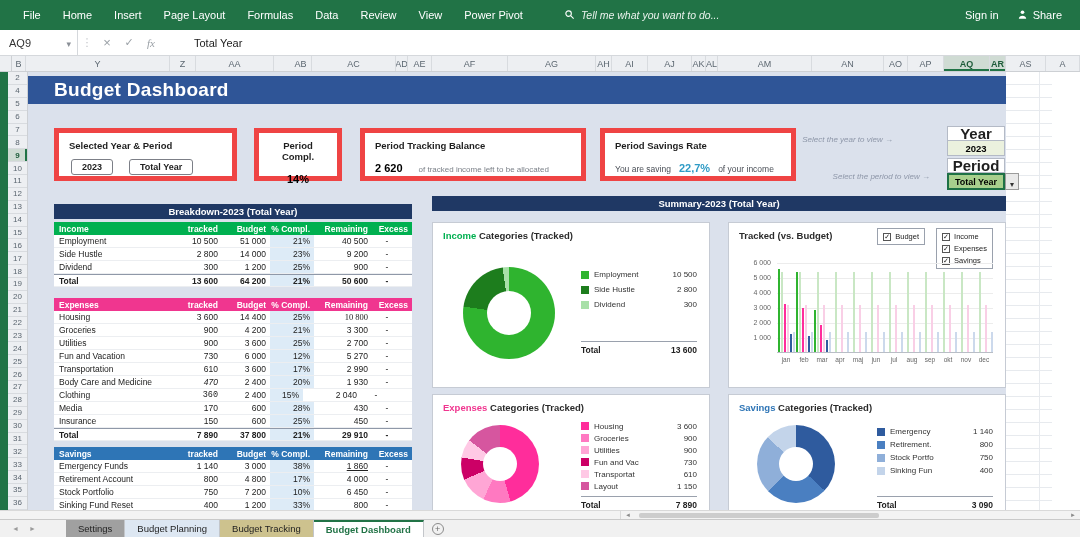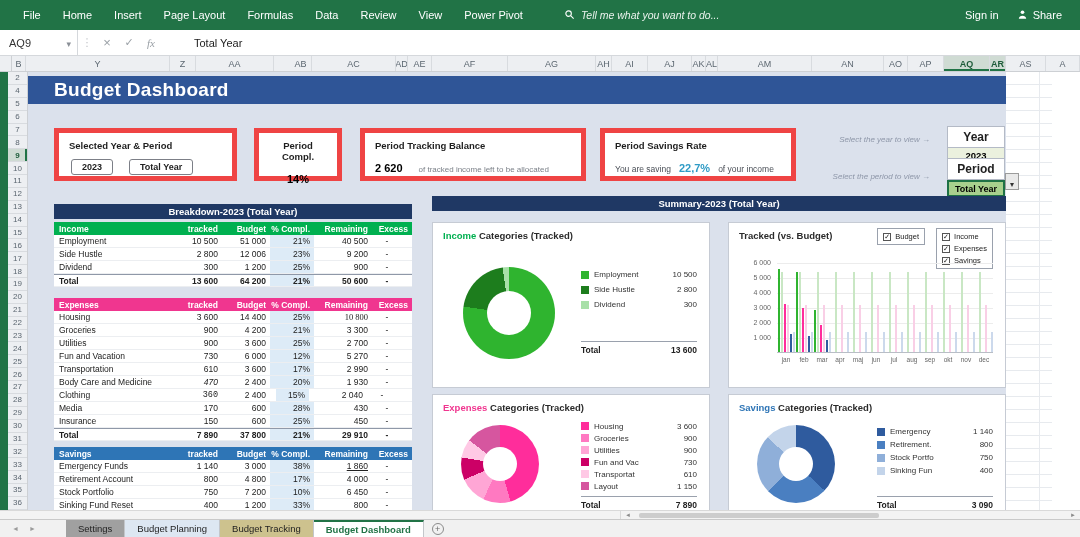--- a/index.html
+++ b/index.html
@@ -67,23 +67,23 @@
   #card-tracking { left:332px; top:56px; width:226px; height:53px; padding:7px 10px; }
   #tb-row { display:flex; align-items:baseline; gap:16px; margin-top:11px; }
   #tb-value { font-size:11px; font-weight:bold; }
   #tb-caption { font-size:8px; color:#7b8088; }
   #card-savings-rate { left:572px; top:56px; width:196px; height:53px; padding:7px 10px; }
   #sr-row { display:flex; align-items:baseline; gap:8px; margin-top:11px; }
   .sr-text { font-size:8.5px; color:#4a4f57; }
   #sr-value { font-size:11px; font-weight:bold; color:#2E9BC6; }
 
   .hint { position:absolute; width:150px; font-size:8px; font-style:italic; color:#8d96a8; text-align:right; }
-  #hint-year { left:752px; top:63px; }
+  #hint-year { left:715px; top:63px; }
   #hint-period { left:752px; top:100px; }
-  .sel-head { height:22px; background:#fff; border:1px solid #b4bac6; font-size:12px; font-weight:bold;
+  .sel-head { height:15px; background:#fff; border:1px solid #b4bac6; font-size:15px; font-weight:bold;
               display:flex; align-items:center; justify-content:center; color:#1f1f1f; }
   #year-box { position:absolute; left:919px; top:54px; width:58px; }
   #year-value { height:15px; background:#ebf1de; border:1px solid #b4bac6; border-top:none; font-size:9.5px;
                 font-weight:bold; display:flex; align-items:center; justify-content:center; }
   #period-box { position:absolute; left:919px; top:86px; width:58px; }
   #period-value { height:17px; background:#a8d08d; border:2px solid #1e7145; font-size:9px; font-weight:bold;
                   display:flex; align-items:center; justify-content:center; }
   #period-dropdown { position:absolute; left:977px; top:101px; width:14px; height:17px; background:#e9e9e9;
                      border:1px solid #9b9b9b; display:flex; align-items:center; justify-content:center; }
   [data-name="period-dropdown-icon"]::before { content:"▾"; font-size:8px; color:#333; }
@@ -358,21 +358,21 @@
             <div class="bcell name" data-name="cell" style="width: 112px;">Employment</div>
             <div class="bcell" data-name="cell" style="width: 56px;">10 500</div>
             <div class="bcell" data-name="cell" style="width: 48px;">51 000</div>
             <div class="bcell compl" data-name="cell" style="width: 44px;">21%</div>
             <div class="bcell" data-name="cell" style="width: 58px;">40 500</div>
             <div class="bcell excess" data-name="cell" style="width: 40px;">-</div>
           </div>
           <div class="brow" data-name="table-row">
             <div class="bcell name" data-name="cell" style="width: 112px;">Side Hustle</div>
             <div class="bcell" data-name="cell" style="width: 56px;">2 800</div>
-            <div class="bcell" data-name="cell" style="width: 48px;">12 006</div>
+            <div class="bcell" data-name="cell" style="width: 48px;">14 000</div>
             <div class="bcell compl" data-name="cell" style="width: 44px;">23%</div>
             <div class="bcell" data-name="cell" style="width: 58px;">9 200</div>
             <div class="bcell excess" data-name="cell" style="width: 40px;">-</div>
           </div>
           <div class="brow" data-name="table-row">
             <div class="bcell name" data-name="cell" style="width: 112px;">Dividend</div>
             <div class="bcell" data-name="cell" style="width: 56px;">300</div>
             <div class="bcell" data-name="cell" style="width: 48px;">1 200</div>
             <div class="bcell compl" data-name="cell" style="width: 44px;">25%</div>
             <div class="bcell" data-name="cell" style="width: 58px;">900</div>
@@ -440,21 +440,21 @@
             <div class="bcell" data-name="cell" style="width: 56px; font-style: italic;">470</div>
             <div class="bcell" data-name="cell" style="width: 48px;">2 400</div>
             <div class="bcell compl" data-name="cell" style="width: 44px;">20%</div>
             <div class="bcell" data-name="cell" style="width: 58px;">1 930</div>
             <div class="bcell excess" data-name="cell" style="width: 40px;">-</div>
           </div>
           <div class="brow" data-name="table-row">
             <div class="bcell name" data-name="cell" style="width: 112px;">Clothing</div>
             <div class="bcell" data-name="cell" style="width: 56px; font-family: Liberation Mono, monospace;">360</div>
             <div class="bcell" data-name="cell" style="width: 48px;">2 400</div>
-            <div class="bcell compl" data-name="cell" style="width: 33px; margin-left: 6px;">15%</div>
+            <div class="bcell compl" data-name="cell" style="width: 33px;">15%</div>
             <div class="bcell" data-name="cell" style="width: 58px;">2 040</div>
             <div class="bcell excess" data-name="cell" style="width: 40px;">-</div>
           </div>
           <div class="brow" data-name="table-row">
             <div class="bcell name" data-name="cell" style="width: 112px;">Media</div>
             <div class="bcell" data-name="cell" style="width: 56px;">170</div>
             <div class="bcell" data-name="cell" style="width: 48px;">600</div>
             <div class="bcell compl" data-name="cell" style="width: 44px;">28%</div>
             <div class="bcell" data-name="cell" style="width: 58px;">430</div>
             <div class="bcell excess" data-name="cell" style="width: 40px;">-</div>

